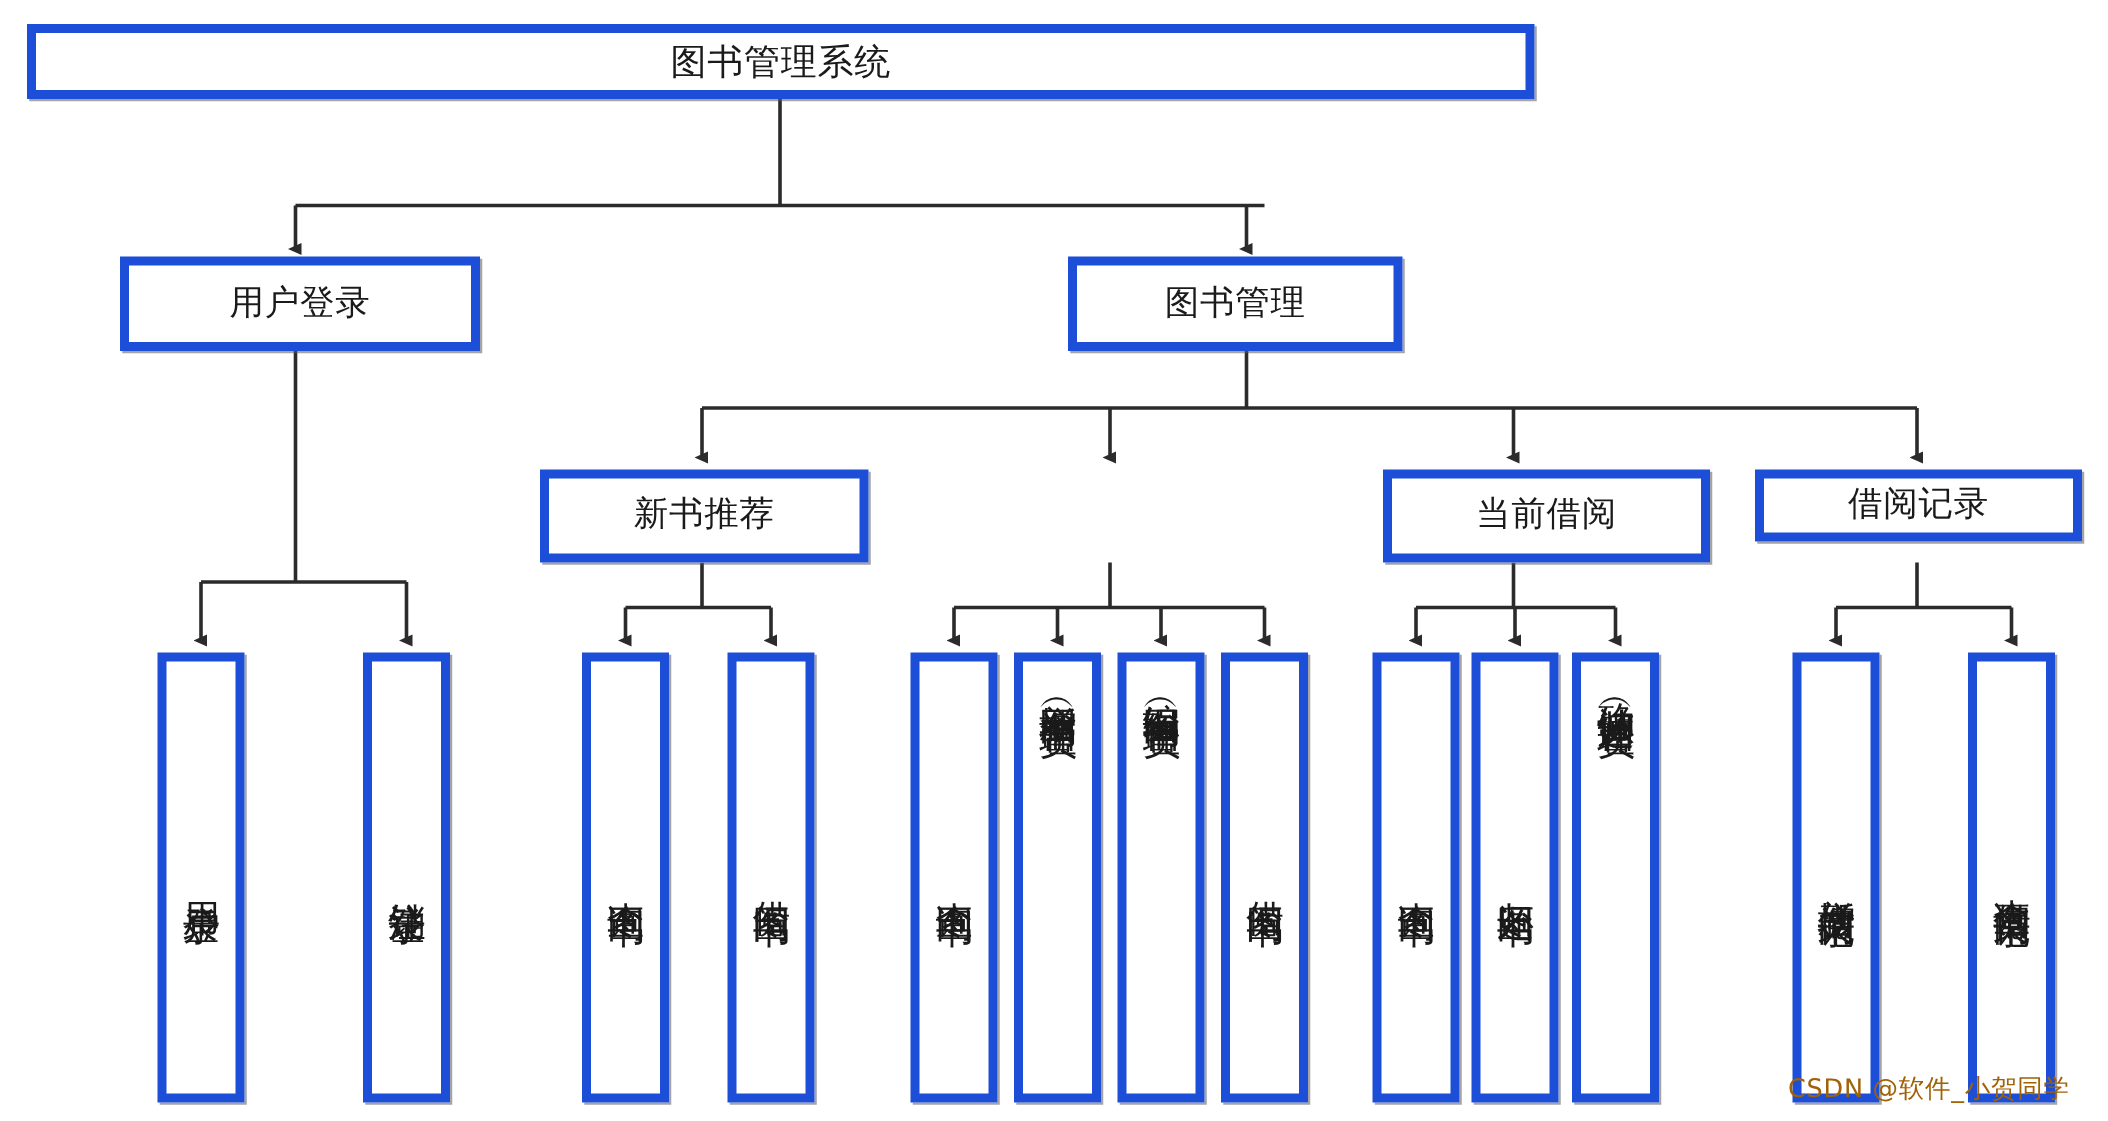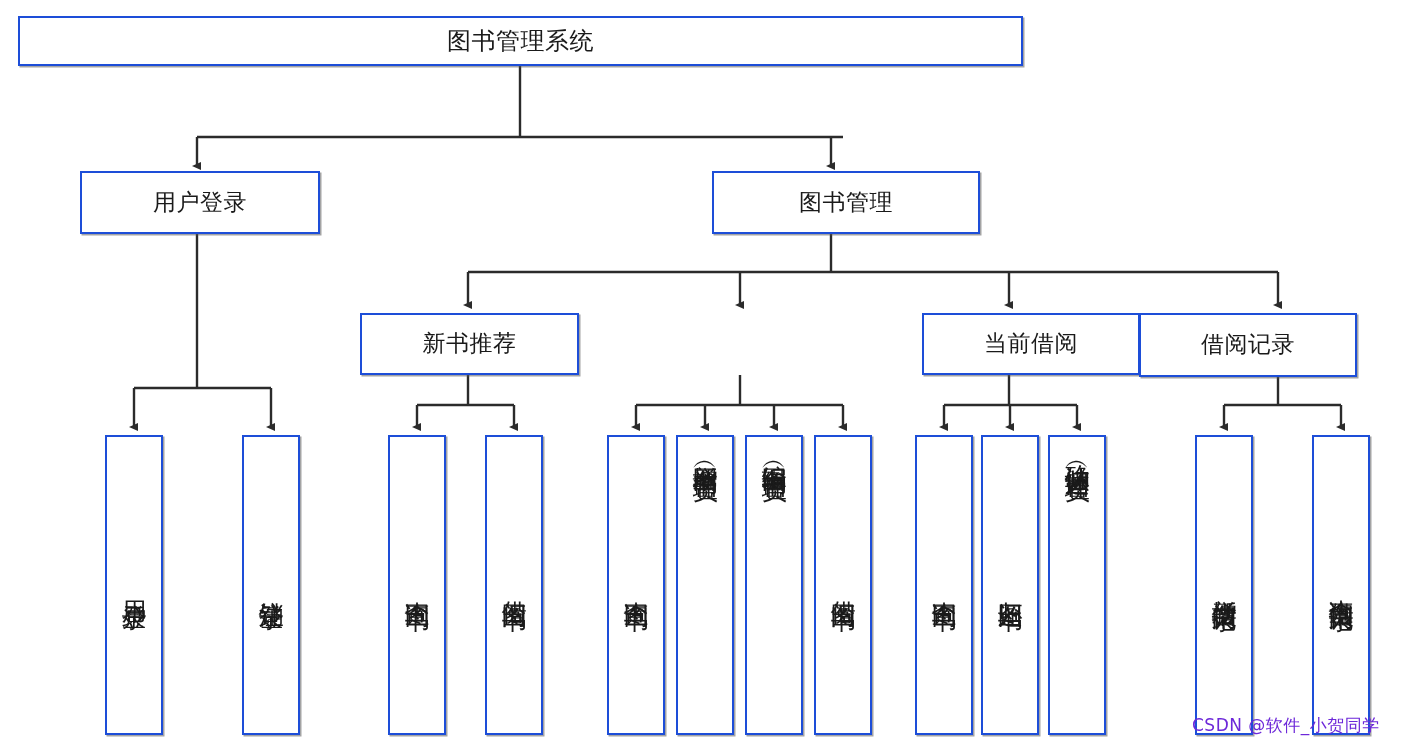--- a/index.html
+++ b/index.html
@@ -21,21 +21,21 @@
     left: 0;
     top: 0;
     width: 1405px;
     height: 747px;
     pointer-events: none;
   }
   .node {
     position: absolute;
     box-sizing: border-box;
     background: #ffffff;
-    border: 2px solid #1d4ed8;
+    border: 6px solid #1d4ed8;
     display: flex;
     align-items: center;
     justify-content: center;
     color: #1a1a1a;
     box-shadow: 1.5px 1.5px 0 rgba(90,90,90,0.55);
   }
   .node .label {
     display: block;
     text-align: center;
     line-height: 1.12;
@@ -59,21 +59,21 @@
     line-height: 1.02;
     letter-spacing: 2px;
     white-space: nowrap;
   }
   .node.vert.mid {
     align-items: center;
     padding-top: 0;
   }
   .watermark {
     position: absolute;
-    color: #6d28d9;
+    color: #a16207;
     font-size: 17px;
     white-space: nowrap;
     letter-spacing: 0.5px;
   }
 </style>
 </head>
 <body>
 
 <div id="canvas">
 
@@ -129,31 +129,31 @@
     </g>
   </svg>
 
   <div class="node horiz root" style="left:18px; top:16px; width:1005px; height:50px;">
     <span class="label">图书管理系统</span>
   </div>
 
   <div class="node horiz" style="left:80px; top:171px; width:240px; height:63px;">
     <span class="label">用户登录</span>
   </div>
-  <div class="node horiz" style="left:712px; top:171px; width:268px; height:63px;">
+  <div class="node horiz" style="left:712px; top:171px; width:223px; height:63px;">
     <span class="label">图书管理</span>
   </div>
 
   <div class="node horiz" style="left:360px; top:313px; width:219px; height:62px;">
     <span class="label">新书推荐</span>
   </div>
   <div class="node horiz" style="left:901px; top:313px; width:218px; height:62px;margin-left:21px;">
     <span class="label">当前借阅</span>
   </div>
-  <div class="node horiz" style="left:1139px; top:313px; width:218px; height:64px;">
+  <div class="node horiz" style="left:1170px; top:313px; width:218px; height:48px;">
     <span class="label">借阅记录</span>
   </div>
 
   <div class="node vert mid" style="left:105px; top:435px; width:58px; height:300px;">
     <span class="label">用户登录</span>
   </div>
   <div class="node vert mid" style="left:242px; top:435px; width:58px; height:300px;">
     <span class="label">注销登录</span>
   </div>
 

